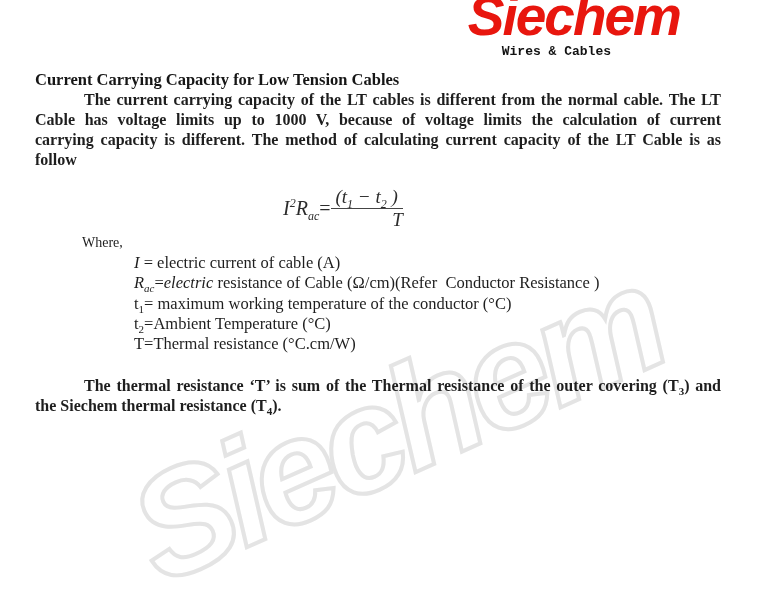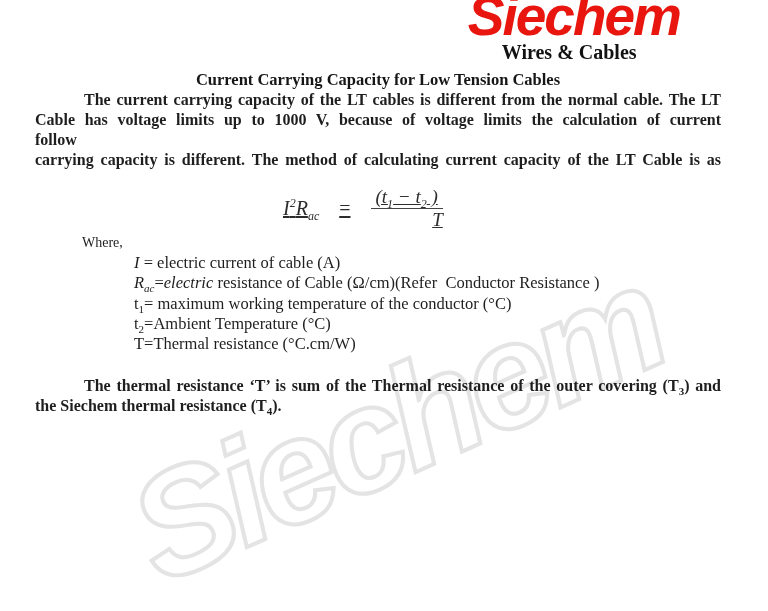--- a/index.html
+++ b/index.html
@@ -21,41 +21,41 @@
   }
 
   
   .logo{position:absolute;top:-11px;right:88px;z-index:2;}
   .brand{
     font-family:"Liberation Sans","DejaVu Sans",sans-serif;
     font-style:italic;font-weight:800;font-size:55px;line-height:54px;
     letter-spacing:-2px;color:#e8160e;white-space:nowrap;
   }
   .tagline{
-    font-family:Liberation Serif, serif;
-    font-weight:700;font-size:20px;line-height:22px;color:#121212;
+    font-family:Liberation Mono, monospace;
+    font-weight:700;font-size:13px;line-height:22px;color:#121212;
     margin:-2px 0 0 34px;white-space:nowrap;
   }
 
   
   .content{position:absolute;left:35px;top:69px;width:686px;z-index:1;}
   h1{
     font-size:16.5px;font-weight:bold;margin:0;line-height:21px;
-    white-space:nowrap;color:#161616;text-align:center;
+    white-space:nowrap;color:#161616;
   }
   .para{font-size:16px;line-height:20px;margin:0;}
   .jline{text-align:justify;text-align-last:justify;font-weight:bold;}
   .lastline{text-align-last:left;}
   .firstline{text-indent:49px;}
   .t{white-space:pre;}
 
   
   .formula{
-    display:flex;align-items:center;gap:20px;width:fit-content;
-    margin:16px 0 0 248px;font-style:italic;font-size:20px;color:#2c2c2c;text-decoration:underline;
+    display:flex;align-items:center;gap:0;width:fit-content;
+    margin:16px 0 0 248px;font-style:italic;font-size:20px;color:#2c2c2c;
   }
   .formula sup{font-size:12px;line-height:0;}
   .formula sub{font-size:12px;line-height:0;}
   .frac{display:inline-block;text-align:right;}
   .num{display:block;font-size:19px;line-height:21px;border-bottom:1.5px solid #444;padding:0 5px 1px 5px;white-space:pre;}
   .den{display:block;font-size:19px;line-height:21px;padding-top:0;}
   .eq{font-style:normal;}
 
   
   .where{font-size:14px;line-height:20px;margin:3px 0 0 47px;}
@@ -79,22 +79,22 @@
     <div class="tagline">Wires &amp; Cables</div>
   </div>
 
   <div class="content">
 
     <h1>Current Carrying Capacity for Low Tension Cables</h1>
 
     <div class="para">
       <div class="jline firstline">The current carrying capacity of the LT cables is different from the normal cable. The LT</div>
       <div class="jline">Cable has voltage limits up to 1000 V, because of voltage limits the calculation of current</div>
+      <div class="jline">carrying capacity is different. The method of calculating current capacity of the LT Cable is as</div>
       <div class="jline lastline">follow</div>
-      <div class="jline">carrying capacity is different. The method of calculating current capacity of the LT Cable is as</div>
     </div>
 
     <div class="formula">
       <span><span>I</span><sup>2</sup><span class="t">R</span><sub>ac</sub></span>
       <span class="eq">=</span>
       <span class="frac">
         <span class="num"><span class="t">(t</span><sub>1</sub><span class="t"> − t</span><sub>2</sub><span class="t"> )</span></span>
         <span class="den">T</span>
       </span>
     </div>

